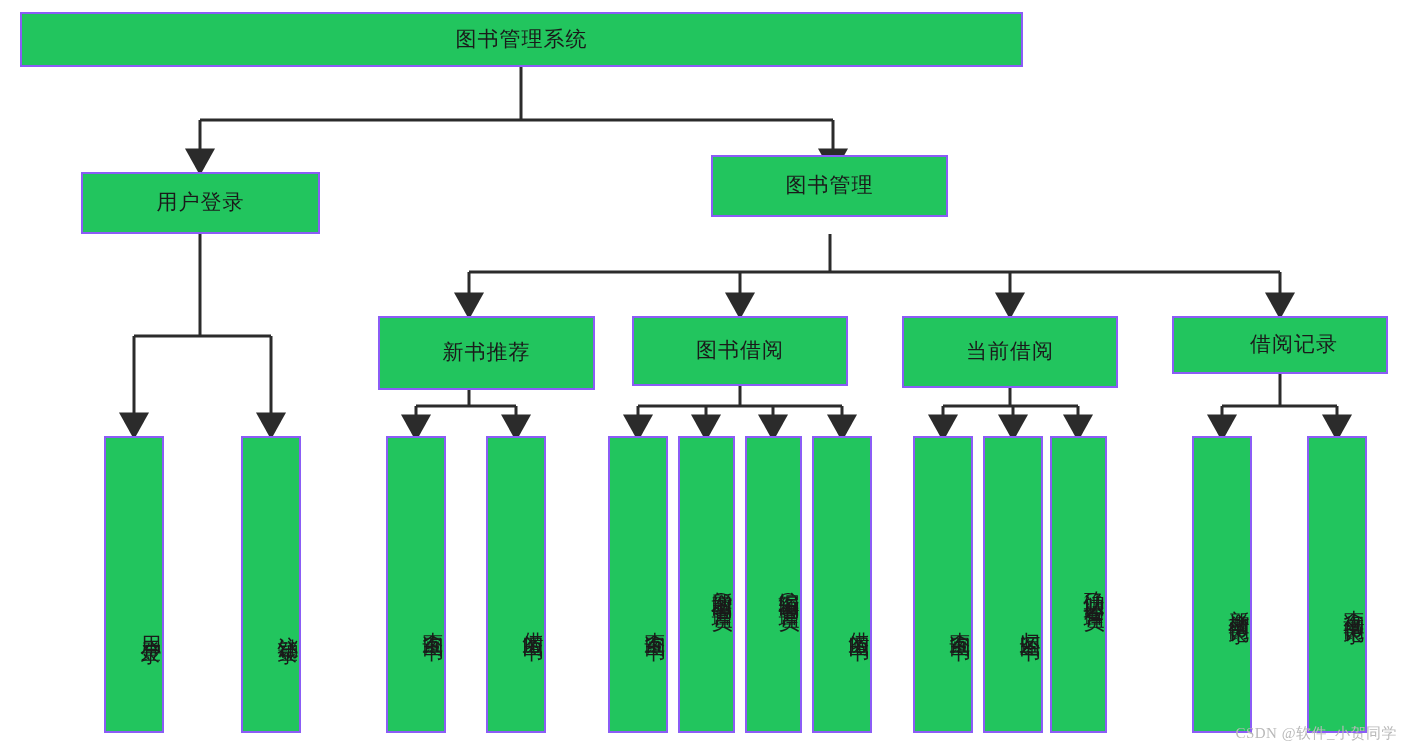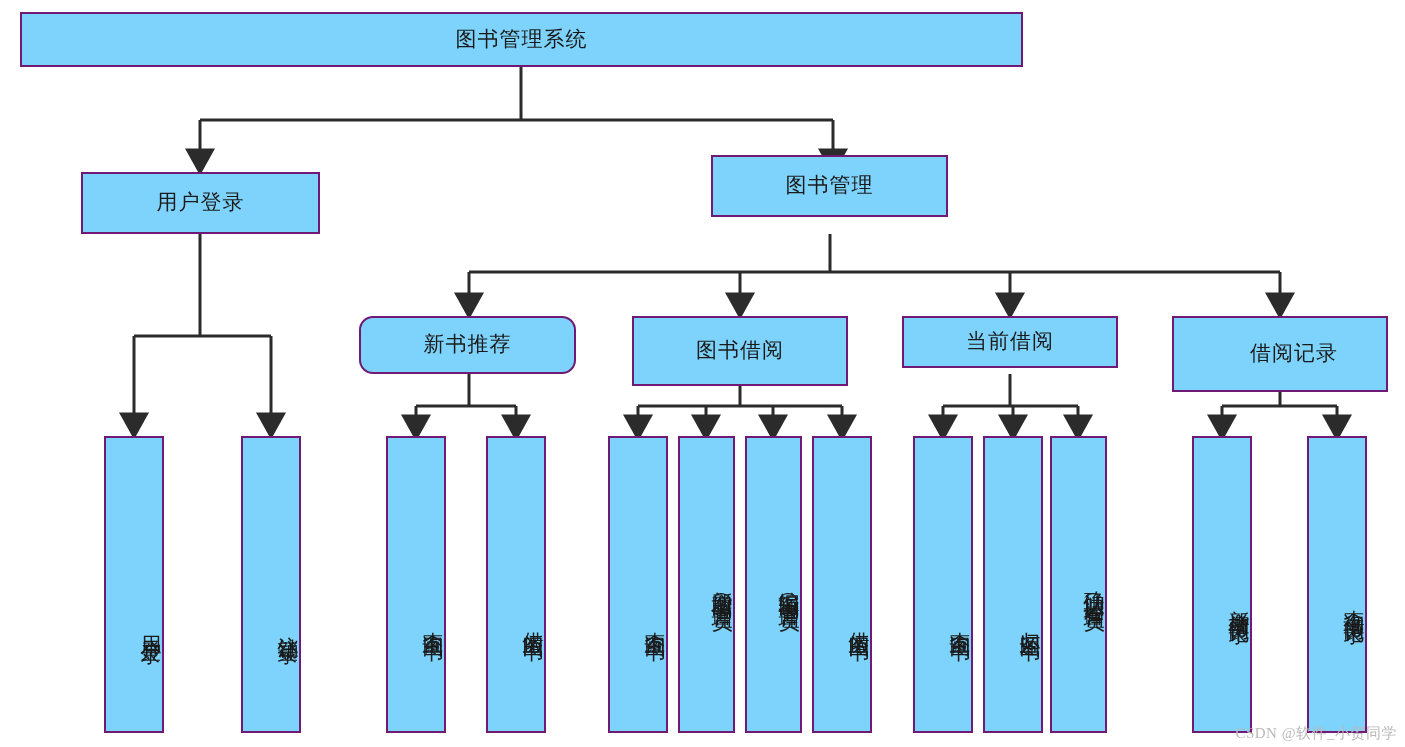--- a/index.html
+++ b/index.html
@@ -21,22 +21,22 @@
   #diagram-svg {
     position: absolute;
     left: 0;
     top: 0;
     width: 1405px;
     height: 747px;
   }
   .node {
     position: absolute;
     box-sizing: border-box;
-    border: 2px solid #701a75;
-    background: #7dd3fc;
+    border: 2px solid #8b5cf6;
+    background: #22c55e;
     display: flex;
     align-items: center;
     justify-content: center;
     color: #1a1a1a;
     z-index: 2;
   }
   .node.horiz {
     font-size: 21px;
     line-height: 1.1;
     letter-spacing: 1px;
@@ -129,30 +129,30 @@
     <span class="node-label">图书管理系统</span>
   </div>
 
   <div class="node horiz" style="left:81px; top:172px; width:239px; height:62px;">
     <span class="node-label">用户登录</span>
   </div>
   <div class="node horiz" style="left:711px; top:155px; width:237px; height:62px;">
     <span class="node-label">图书管理</span>
   </div>
 
-  <div class="node horiz" style="left:359px; top:316px; width:217px; height:58px;border-radius:14px;">
+  <div class="node horiz" style="left:378px; top:316px; width:217px; height:74px;">
     <span class="node-label">新书推荐</span>
   </div>
   <div class="node horiz" style="left:632px; top:316px; width:216px; height:70px;">
     <span class="node-label">图书借阅</span>
   </div>
-  <div class="node horiz" style="left:902px; top:316px; width:216px; height:52px;">
+  <div class="node horiz" style="left:902px; top:316px; width:216px; height:72px;">
     <span class="node-label">当前借阅</span>
   </div>
-  <div class="node horiz" style="left:1172px; top:316px; width:216px; height:76px;padding-left:28px;">
+  <div class="node horiz" style="left:1172px; top:316px; width:216px; height:58px;padding-left:28px;">
     <span class="node-label">借阅记录</span>
   </div>
 
   <div class="node vert" style="left:104px; top:436px; width:60px; height:297px; padding-top:80px;">
     <span class="node-label">用户登录</span>
   </div>
   <div class="node vert" style="left:241px; top:436px; width:60px; height:297px; padding-top:80px;">
     <span class="node-label">注销登录</span>
   </div>
 

